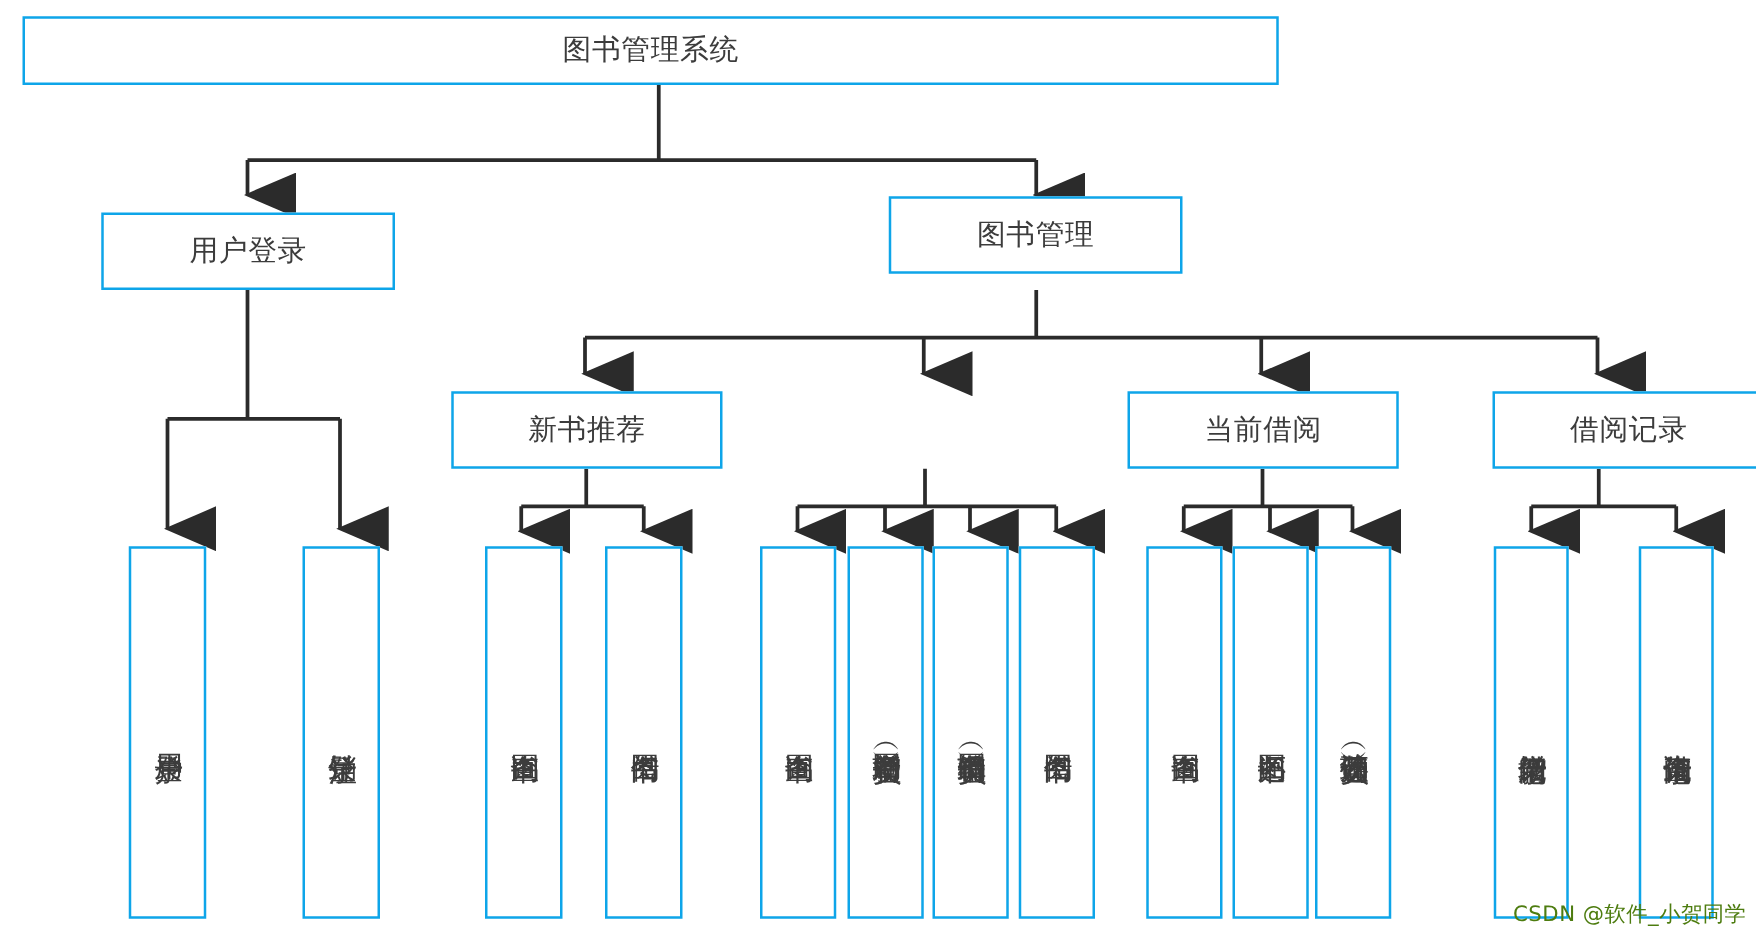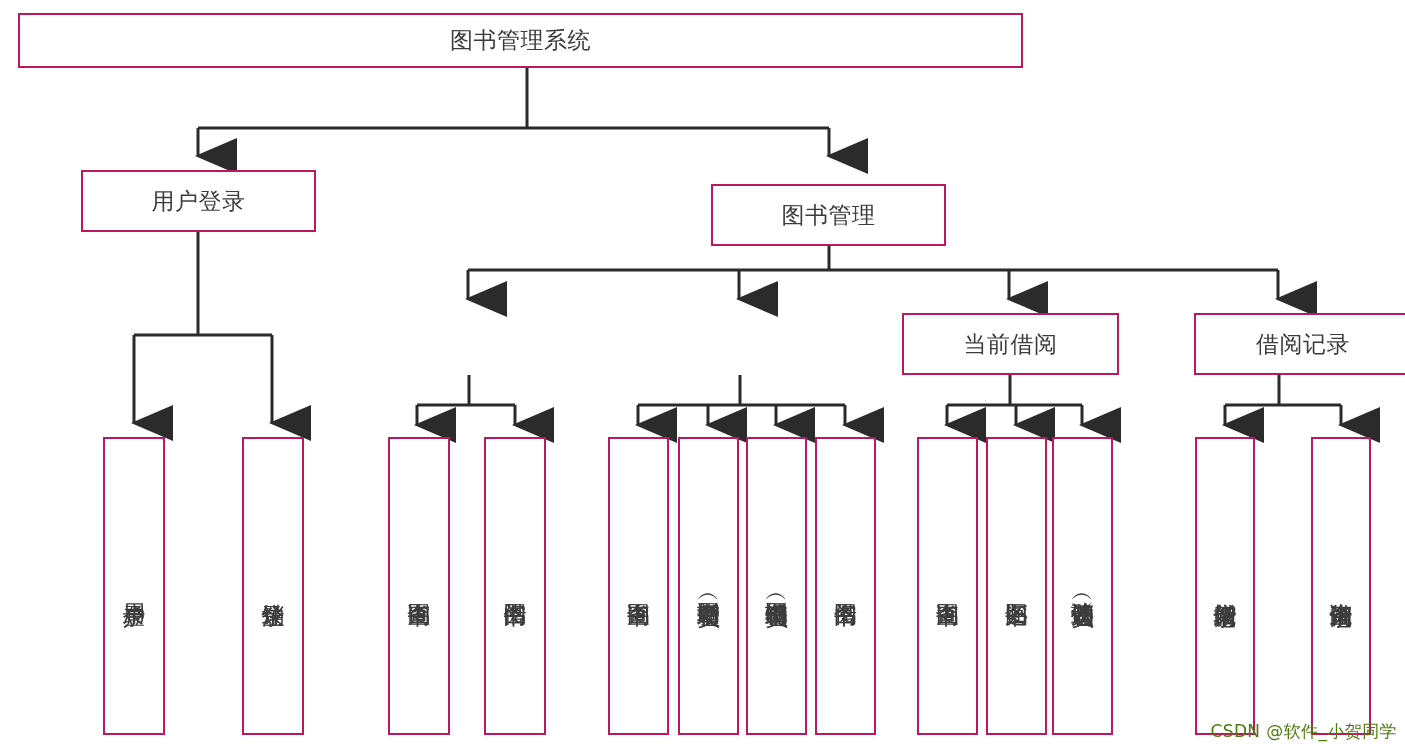--- a/index.html
+++ b/index.html
@@ -9,21 +9,21 @@
     width:1405px;height:747px;overflow:hidden;
   }
   #canvas{position:relative;width:1405px;height:747px;background:#fff;}
 
   svg.edges{position:absolute;left:0;top:0;width:1405px;height:747px;pointer-events:none;}
 
   .node{
     position:absolute;
     box-sizing:border-box;
     background:#ffffff;
-    border:2px solid #be185d;
+    border:2px solid #0ea5e9;
     display:flex;
     align-items:center;
     justify-content:center;
     color:#3c3c3c;
     letter-spacing:0.5px;
   }
   .node.h{           
     font-size:23px;
     line-height:1;
   }
@@ -98,22 +98,23 @@
       <path d="M 1279 375 L 1279 405"></path>
       <path d="M 1225 405 L 1341 405"></path>
       <path d="M 1225 405 L 1225 425" marker-end="url(#arrow)"></path>
       <path d="M 1341 405 L 1341 425" marker-end="url(#arrow)"></path>
     </g>
   </svg>
 
   <div class="node h" style="left:18px;top:13px;width:1005px;height:55px;">图书管理系统</div>
 
   <div class="node h" style="left:81px;top:170px;width:235px;height:62px;">用户登录</div>
-  <div class="node h" style="left:711px;top:184px;width:235px;height:62px;">图书管理</div>
+  <div class="node h" style="left:711px;top:157px;width:235px;height:62px;">图书管理</div>
 
+  <div class="node h" style="left:361px;top:313px;width:217px;height:62px;">新书推荐</div>
   <div class="node h" style="left:902px;top:313px;width:217px;height:62px;">当前借阅</div>
   <div class="node h" style="left:1170px;top:313px;width:218px;height:62px;margin-left:24px;">借阅记录</div>
 
   <div class="node v" style="left:103px;top:437px;width:62px;height:298px;">用户登录</div>
   <div class="node v" style="left:242px;top:437px;width:62px;height:298px;">注销登录</div>
 
   <div class="node v" style="left:388px;top:437px;width:62px;height:298px;">查询图书</div>
   <div class="node v" style="left:484px;top:437px;width:62px;height:298px;">借阅图书</div>
 
   <div class="node v" style="left:608px;top:437px;width:61px;height:298px;">查询图书</div>

